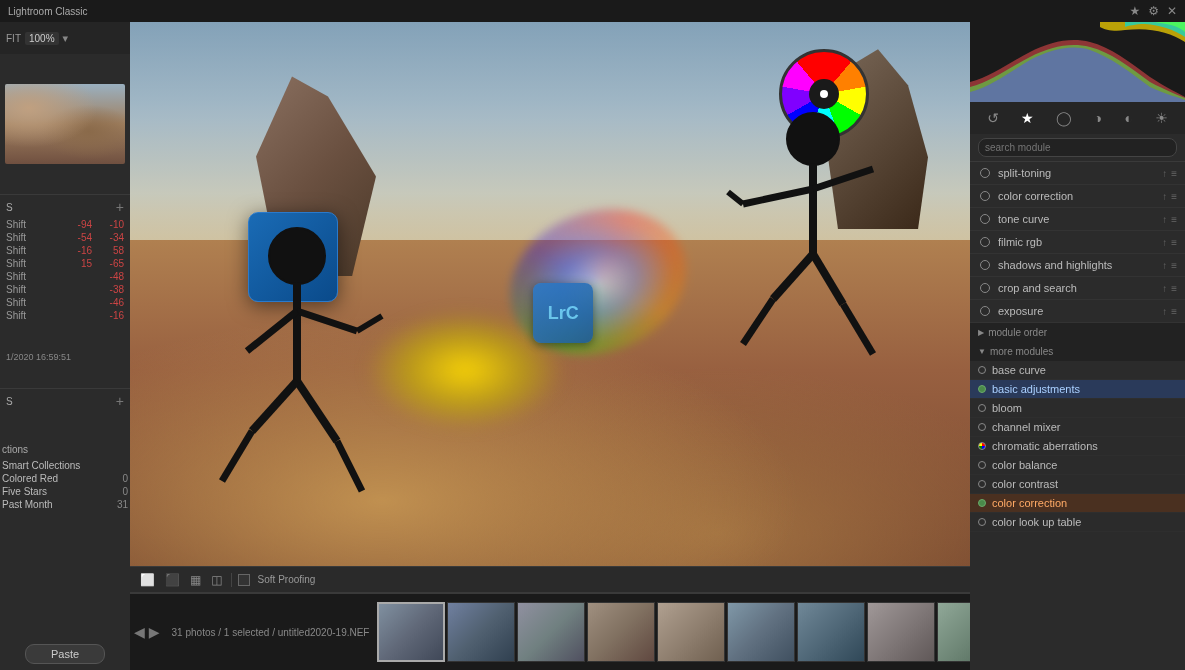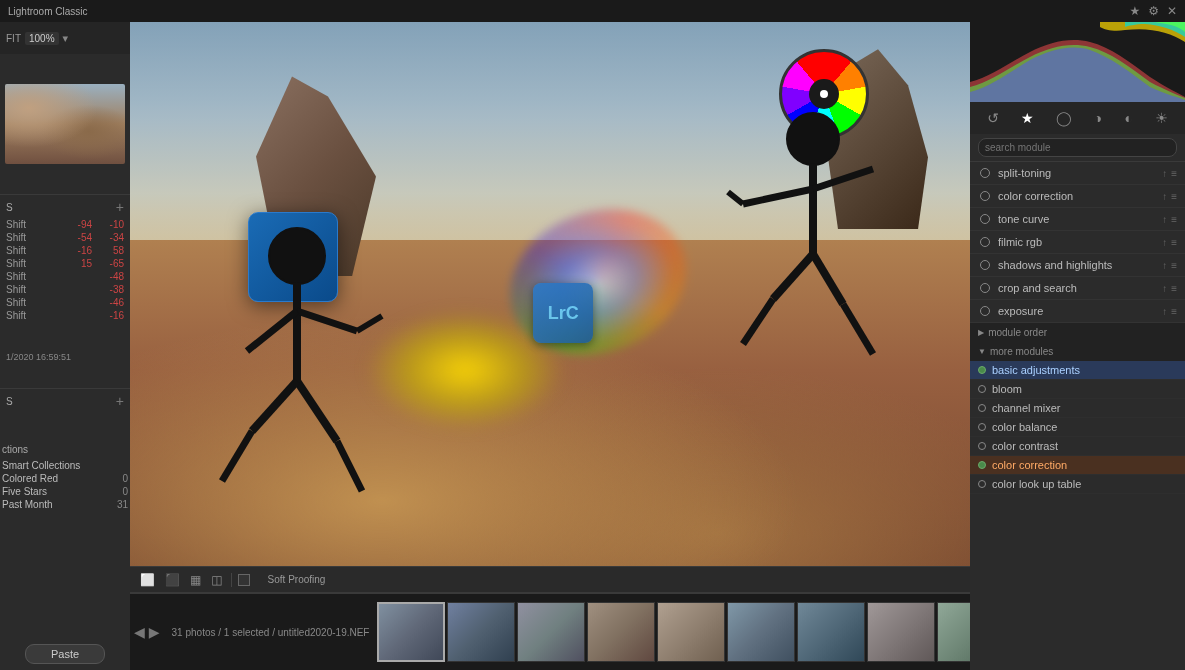--- a/index.html
+++ b/index.html
@@ -413,21 +413,21 @@
       padding: 2px;
     }
     .toolbar-separator {
       width: 1px;
       height: 14px;
       background: #444;
     }
     .soft-proofing-label {
       display: flex;
       align-items: center;
-      gap: 18px;
+      gap: 8px;
       font-size: 10px;
       color: #999;
     }
     .soft-proofing-checkbox {
       width: 12px;
       height: 12px;
       border: 1px solid #666;
       background: #333;
     }
 
@@ -1012,36 +1012,44 @@
       <div class="section-divider">
         <span class="arrow">▶</span>
         <span>module order</span>
       </div>
 
       <div class="section-divider">
         <span class="arrow">▼</span>
         <span>more modules</span>
       </div>
 
+      <div class="more-module-item">
+        <div class="module-dot"></div>
+        <span>base curve</span>
+      </div>
 
       <div class="more-module-item highlighted-blue">
         <div class="module-dot green-dot"></div>
         <span>basic adjustments</span>
       </div>
 
       <div class="more-module-item">
         <div class="module-dot"></div>
         <span>bloom</span>
       </div>
 
       <div class="more-module-item">
         <div class="module-dot"></div>
         <span>channel mixer</span>
       </div>
 
+      <div class="more-module-item">
+        <div class="module-dot multi-color"></div>
+        <span>chromatic aberrations</span>
+      </div>
 
       <div class="more-module-item">
         <div class="module-dot"></div>
         <span>color balance</span>
       </div>
 
       <div class="more-module-item">
         <div class="module-dot"></div>
         <span>color contrast</span>
       </div>

